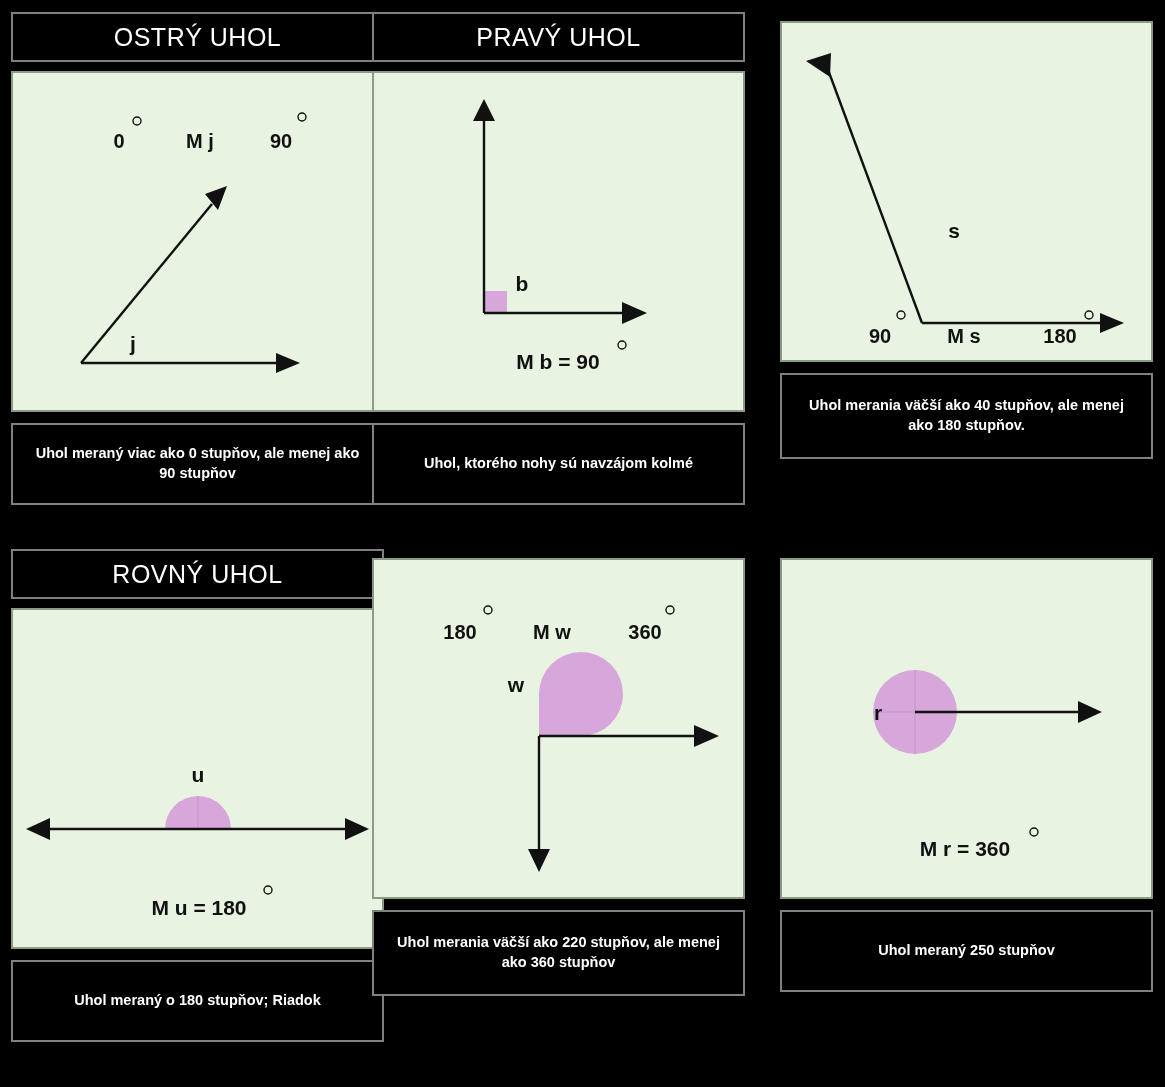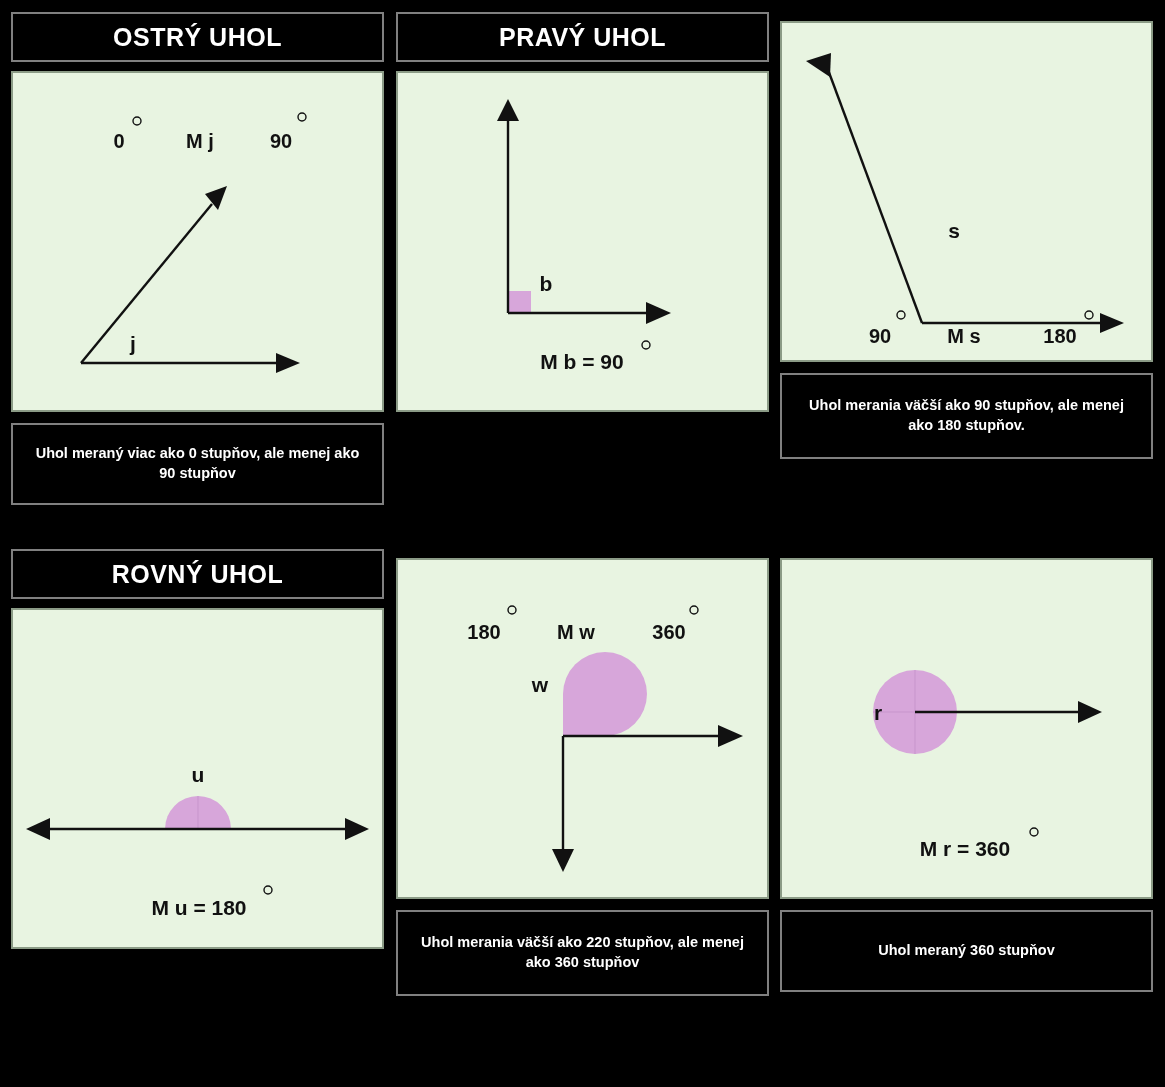--- a/index.html
+++ b/index.html
@@ -19,38 +19,38 @@
     inset: 0;
     background: #000000;
   }
 
   
   .card {
     position: absolute;
     width: 373px;
   }
   .card.col0 { left: 11px; }
-  .card.col1 { left: 396px; }
+  .card.col1 { left: 372px; }
   .card.col2 { left: 780px; }
   .card.row0 { top: 12px; }
   .card.row1 { top: 549px; }
 
   .title-bar {
     height: 50px;
     box-sizing: border-box;
     background: #000000;
     border: 2px solid #808080;
     display: flex;
     align-items: center;
     justify-content: center;
   }
   .title-text {
     color: #ffffff;
     font-size: 25px;
-    font-weight: bold;
+    font-weight: normal;
     letter-spacing: 0.5px;
     line-height: 1;
     white-space: nowrap;
   }
 
   .figure {
     margin-top: 9px;
     height: 341px;
     box-sizing: border-box;
     background: #e8f4e1;
@@ -154,41 +154,44 @@
         <line class="ray" x1="110" y1="240" x2="110" y2="48"></line>
         <polygon class="arrowhead" points="99,48 110,26 121,48"></polygon>
 
         <line class="ray" x1="110" y1="240" x2="252" y2="240"></line>
         <polygon class="arrowhead" points="248,229 273,240 248,251"></polygon>
         <text class="fig-label" x="148" y="218" text-anchor="middle">b</text>
         <text class="fig-measure" x="184" y="296" text-anchor="middle">M b = 90</text>
         <circle class="deg-ring" cx="248" cy="272" r="4"></circle>
       </svg>
     </div>
+    <div class="desc">
+      <span class="desc-text">Uhol, ktorého nohy sú navzájom kolmé</span>
+    </div>
   </div>
 
   <div class="card col2 row0">
     <div class="figure">
       <svg viewBox="0 0 369 337" preserveAspectRatio="xMidYMid meet">
 
         <line class="ray" x1="140" y1="300" x2="322" y2="300"></line>
         <polygon class="arrowhead" points="318,290 342,300 318,310"></polygon>
 
         <line class="ray" x1="140" y1="300" x2="45" y2="44"></line>
         <polygon class="arrowhead" points="48,54 24,38 49,30"></polygon>
         <text class="fig-label" x="172" y="215" text-anchor="middle">s</text>
         <text class="fig-range" x="98" y="320" text-anchor="middle">90</text>
         <circle class="deg-ring" cx="119" cy="292" r="4"></circle>
         <text class="fig-range" x="182" y="320" text-anchor="middle">M s</text>
         <text class="fig-range" x="278" y="320" text-anchor="middle">180</text>
         <circle class="deg-ring" cx="307" cy="292" r="4"></circle>
       </svg>
     </div>
     <div class="desc tall">
-      <span class="desc-text">Uhol merania väčší ako 90 stupňov, ale menej ako 180 stupňov.</span>
+      <span class="desc-text">Uhol merania väčší ako 40 stupňov, ale menej ako 180 stupňov.</span>
     </div>
   </div>
 
   <div class="card col0 row1">
     <div class="title-bar">
       <span class="title-text">ROVNÝ UHOL</span>
     </div>
     <div class="figure">
       <svg viewBox="0 0 369 337" preserveAspectRatio="xMidYMid meet">
 
@@ -196,20 +199,23 @@
         <line class="accent-fill" x1="185" y1="186" x2="185" y2="219" stroke="#c795cc" stroke-width="1"></line>
 
         <line class="ray" x1="32" y1="219" x2="338" y2="219"></line>
         <polygon class="arrowhead" points="37,208 13,219 37,230"></polygon>
         <polygon class="arrowhead" points="332,208 356,219 332,230"></polygon>
         <text class="fig-label" x="185" y="172" text-anchor="middle">u</text>
         <text class="fig-measure" x="186" y="305" text-anchor="middle">M u = 180</text>
         <circle class="deg-ring" cx="255" cy="280" r="4"></circle>
       </svg>
     </div>
+    <div class="desc">
+      <span class="desc-text">Uhol meraný o 180 stupňov; Riadok</span>
+    </div>
   </div>
 
   <div class="card col1 row1">
     <div class="figure">
       <svg viewBox="0 0 369 337" preserveAspectRatio="xMidYMid meet">
         <text class="fig-range" x="86" y="79" text-anchor="middle">180</text>
         <circle class="deg-ring" cx="114" cy="50" r="4"></circle>
         <text class="fig-range" x="178" y="79" text-anchor="middle">M w</text>
         <text class="fig-range" x="271" y="79" text-anchor="middle">360</text>
         <circle class="deg-ring" cx="296" cy="50" r="4"></circle>
@@ -238,17 +244,17 @@
         <line x1="91" y1="152" x2="175" y2="152" stroke="#c795cc" stroke-width="1"></line>
 
         <line class="ray" x1="133" y1="152" x2="300" y2="152"></line>
         <polygon class="arrowhead" points="296,141 320,152 296,163"></polygon>
         <text class="fig-label" x="96" y="160" text-anchor="middle">r</text>
         <text class="fig-measure" x="183" y="296" text-anchor="middle">M r = 360</text>
         <circle class="deg-ring" cx="252" cy="272" r="4"></circle>
       </svg>
     </div>
     <div class="desc">
-      <span class="desc-text">Uhol meraný 360 stupňov</span>
+      <span class="desc-text">Uhol meraný 250 stupňov</span>
     </div>
   </div>
 
 </div>
 
 </body></html>

